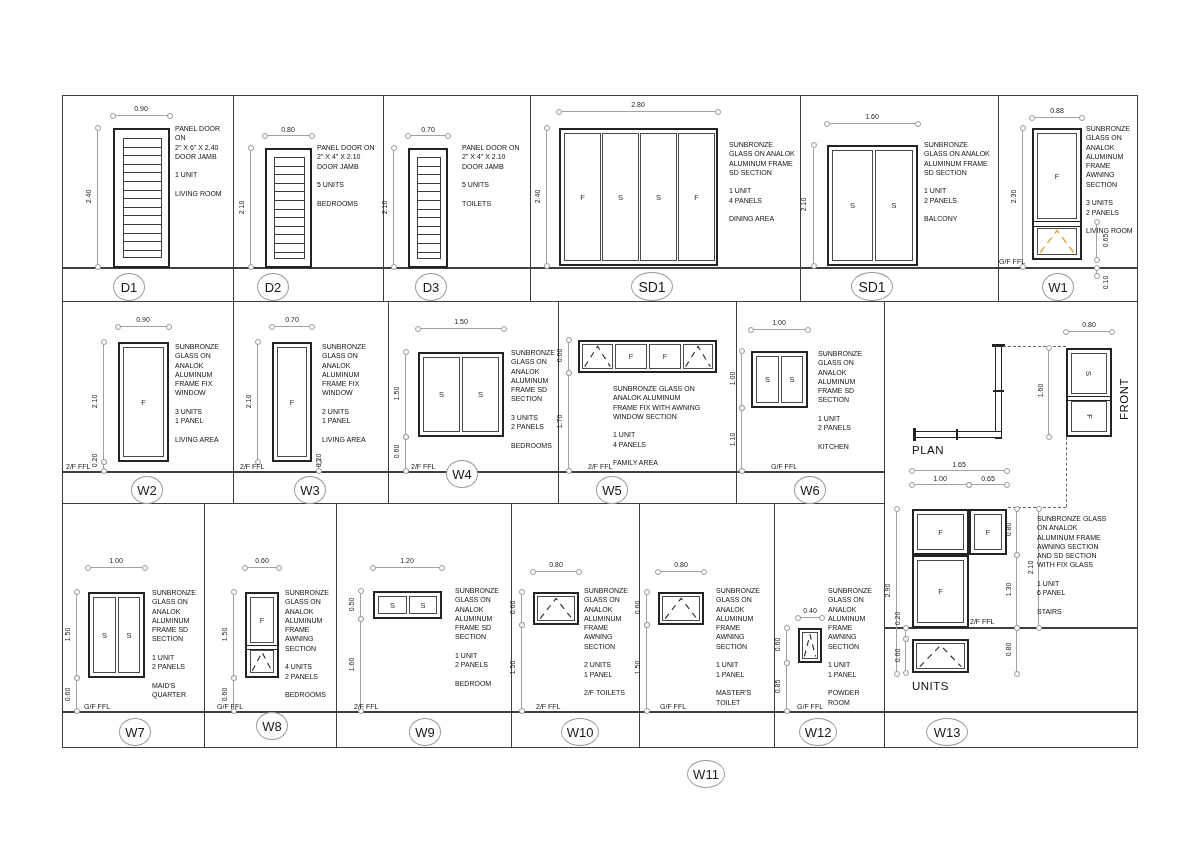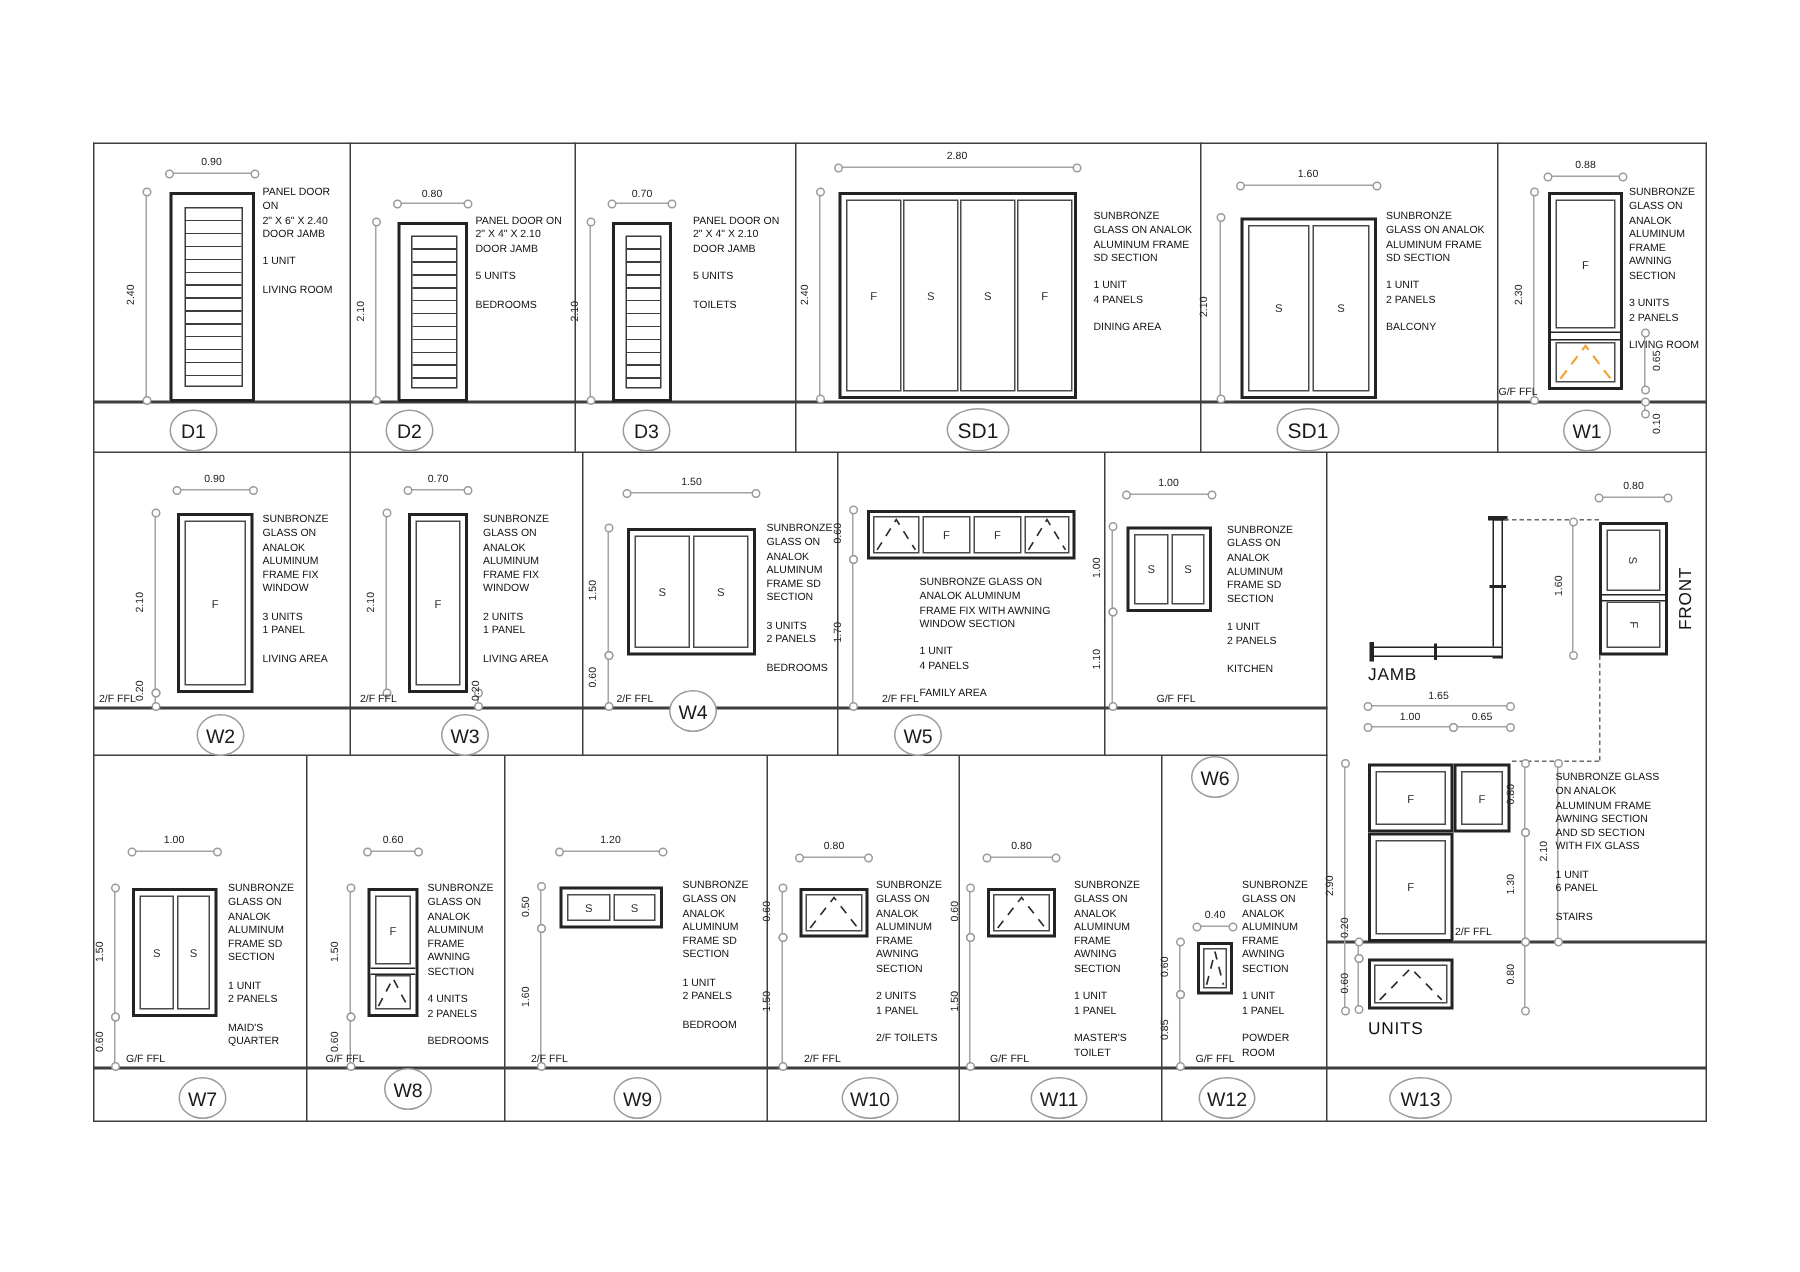--- a/index.html
+++ b/index.html
@@ -328,21 +328,21 @@
 GLASS ON
 ANALOK
 ALUMINUM
 FRAME SD
 SECTION
 
 1 UNIT
 2 PANELS
 
 KITCHEN</div>
-  <div class="lbl" style="left:794px;top:504px;width:30px;height:26px">W6</div>
+  <div class="lbl" style="left:794px;top:476px;width:30px;height:26px">W6</div>
 
   <div class="win" style="left:88px;top:592px;width:57px;height:86px">
     <div class="pn" style="left:3px;top:3px;width:23px;height:76px">
         <span>S</span>
       </div>
     <div class="pn" style="left:28px;top:3px;width:22px;height:76px">
         <span>S</span>
       </div>
   </div>
   <div class="dh" style="left:88px;top:567px;width:57px"></div>
@@ -474,21 +474,21 @@
 ALUMINUM
 FRAME
 AWNING
 SECTION
 
 1 UNIT
 1 PANEL
 
 MASTER'S
 TOILET</div>
-  <div class="lbl" style="left:687px;top:718px;width:36px;height:26px">W11</div>
+  <div class="lbl" style="left:687px;top:760px;width:36px;height:26px">W11</div>
 
   <div class="win" style="left:798px;top:628px;width:24px;height:35px">
     <div class="pn" style="left:2px;top:2px;width:16px;height:27px">
       <svg class="awn" viewBox="0 0 100 100" preserveAspectRatio="none">
         <path d="M10 94 L50 6 L90 94" fill="none" stroke="#2a2a2a" stroke-width="1.1" stroke-dasharray="6 5" vector-effect="non-scaling-stroke"></path>
       </svg>
     </div>
   </div>
   <div class="dh" style="left:798px;top:617px;width:24px"></div>
   <div class="dt" style="left:790px;top:607px">0.40</div>
@@ -511,21 +511,21 @@
 POWDER
 ROOM</div>
   <div class="lbl" style="left:799px;top:718px;width:36px;height:26px">W12</div>
 
   <div class="wall" style="left:995px;top:346px;width:7px;height:93px"></div>
   <div class="wall" style="left:915px;top:431px;width:87px;height:7px"></div>
   <div class="cap" style="left:992px;top:344px;width:13px;height:3px"></div>
   <div class="cap" style="left:913px;top:428px;width:3px;height:13px"></div>
   <div class="cap" style="left:993px;top:390px;width:11px;height:2px"></div>
   <div class="cap" style="left:956px;top:429px;width:2px;height:11px"></div>
-  <div class="big" style="left:912px;top:444px">JAMB</div>
+  <div class="big" style="left:912px;top:444px">PLAN</div>
   <div class="dashh" style="left:1003px;top:346px;width:63px"></div>
   <div class="dashv" style="left:1066px;top:437px;height:70px"></div>
   <div class="dashh" style="left:1008px;top:507px;width:58px"></div>
 
   <div class="win" style="left:1066px;top:348px;width:46px;height:89px">
     <div class="pn" style="left:3px;top:3px;width:36px;height:41px">
         <span class="rot">S</span>
       </div>
     <div class="divb" style="left:0px;top:46px;width:42px;height:3px"></div>
     <div class="pn" style="left:3px;top:51px;width:36px;height:31px">

